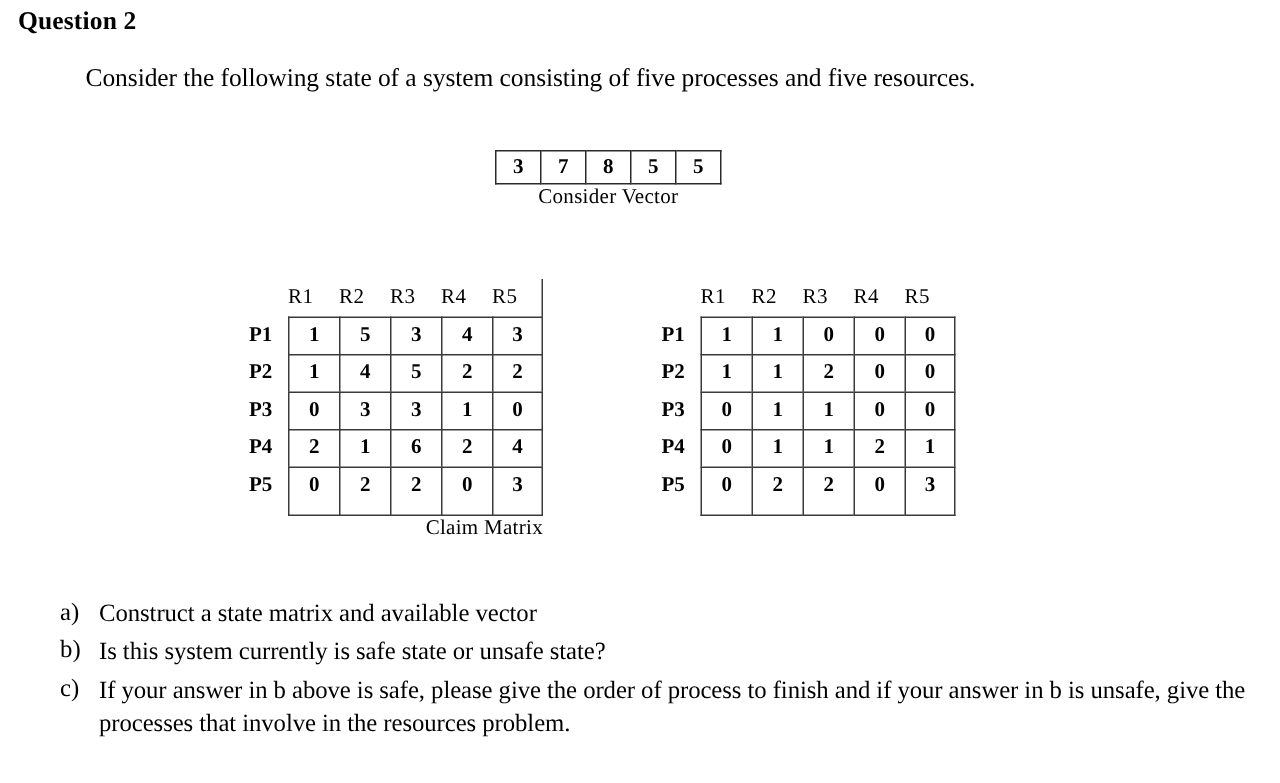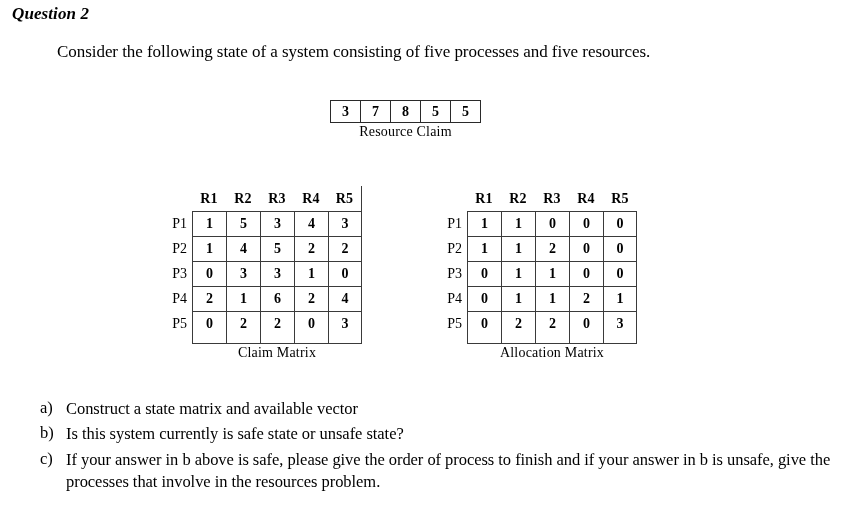--- a/index.html
+++ b/index.html
@@ -17,21 +17,20 @@
   }
 
   
   .q-title {
     position: absolute;
     left: 12px;
     top: 4px;
     font-size: 17px;
     font-weight: bold;
     letter-spacing: 0.1px;
-    font-style: italic;
   }
   .q-intro {
     position: absolute;
     left: 12px;
     top: 42px;
     font-size: 17px;
     letter-spacing: -0.05px;
     white-space: nowrap;
     margin-left: 45px;
   }
@@ -75,29 +74,28 @@
   .matrix-block.alloc { left: 441px; }
 
   .matrix-grid {
     display: grid;
     grid-template-columns: 26px repeat(5, 34px);
     grid-template-rows: 25px repeat(5, 25px) 8px;
   }
   .hdr-corner { }
   .col-hdr {
     font-size: 14px;
-    font-weight: bold;
-    text-align: center;
+    font-weight: normal;
+    text-align: left;
     line-height: 25px;
     letter-spacing: 0.3px;
   }
   .row-hdr {
     font-size: 14px;
-    font-weight: normal;
-    text-align: right;
+    font-weight: bold;
     padding-right: 5px;
     line-height: 25px;
     box-sizing: border-box;
   }
   .cell {
     border-top: 1px solid #3a3a3a;
     border-left: 1px solid #3a3a3a;
     text-align: center;
     font-size: 14px;
     font-weight: bold;
@@ -115,21 +113,21 @@
   .tail.last-col { border-right: 1px solid #3a3a3a; }
 
   
   .hdr-rule {
     border-right: 1px solid #3a3a3a;
     box-sizing: border-box;
   }
 
   .matrix-caption {
     font-size: 14px;
-    text-align: center;
+    text-align: right;
     margin-top: 1px;
     margin-left: 26px;
     width: 170px;
     letter-spacing: 0.2px;
     white-space: nowrap;
   }
 
   
   .q-list {
     position: absolute;
@@ -165,21 +163,21 @@
     <tbody>
       <tr>
         <td>3</td>
         <td>7</td>
         <td>8</td>
         <td>5</td>
         <td>5</td>
       </tr>
     </tbody>
   </table>
-  <div class="rv-caption">Resource Claim</div>
+  <div class="rv-caption">Consider Vector</div>
 </div>
 
 <div class="matrix-block claim">
   <div class="matrix-grid">
     <div class="hdr-corner"></div>
     <div class="col-hdr">R1</div>
     <div class="col-hdr">R2</div>
     <div class="col-hdr">R3</div>
     <div class="col-hdr">R4</div>
     <div class="col-hdr hdr-rule">R5</div>
@@ -273,21 +271,20 @@
     <div class="cell">0</div>
     <div class="cell last-col">3</div>
 
     <div></div>
     <div class="tail"></div>
     <div class="tail"></div>
     <div class="tail"></div>
     <div class="tail"></div>
     <div class="tail last-col"></div>
   </div>
-  <div class="matrix-caption">Allocation Matrix</div>
 </div>
 
 <div class="q-list">
   <div class="q-item">
     <div class="q-marker">a)</div>
     <div class="q-text">Construct a state matrix and available vector</div>
   </div>
   <div class="q-item">
     <div class="q-marker">b)</div>
     <div class="q-text">Is this system currently is safe state or unsafe state?</div>

